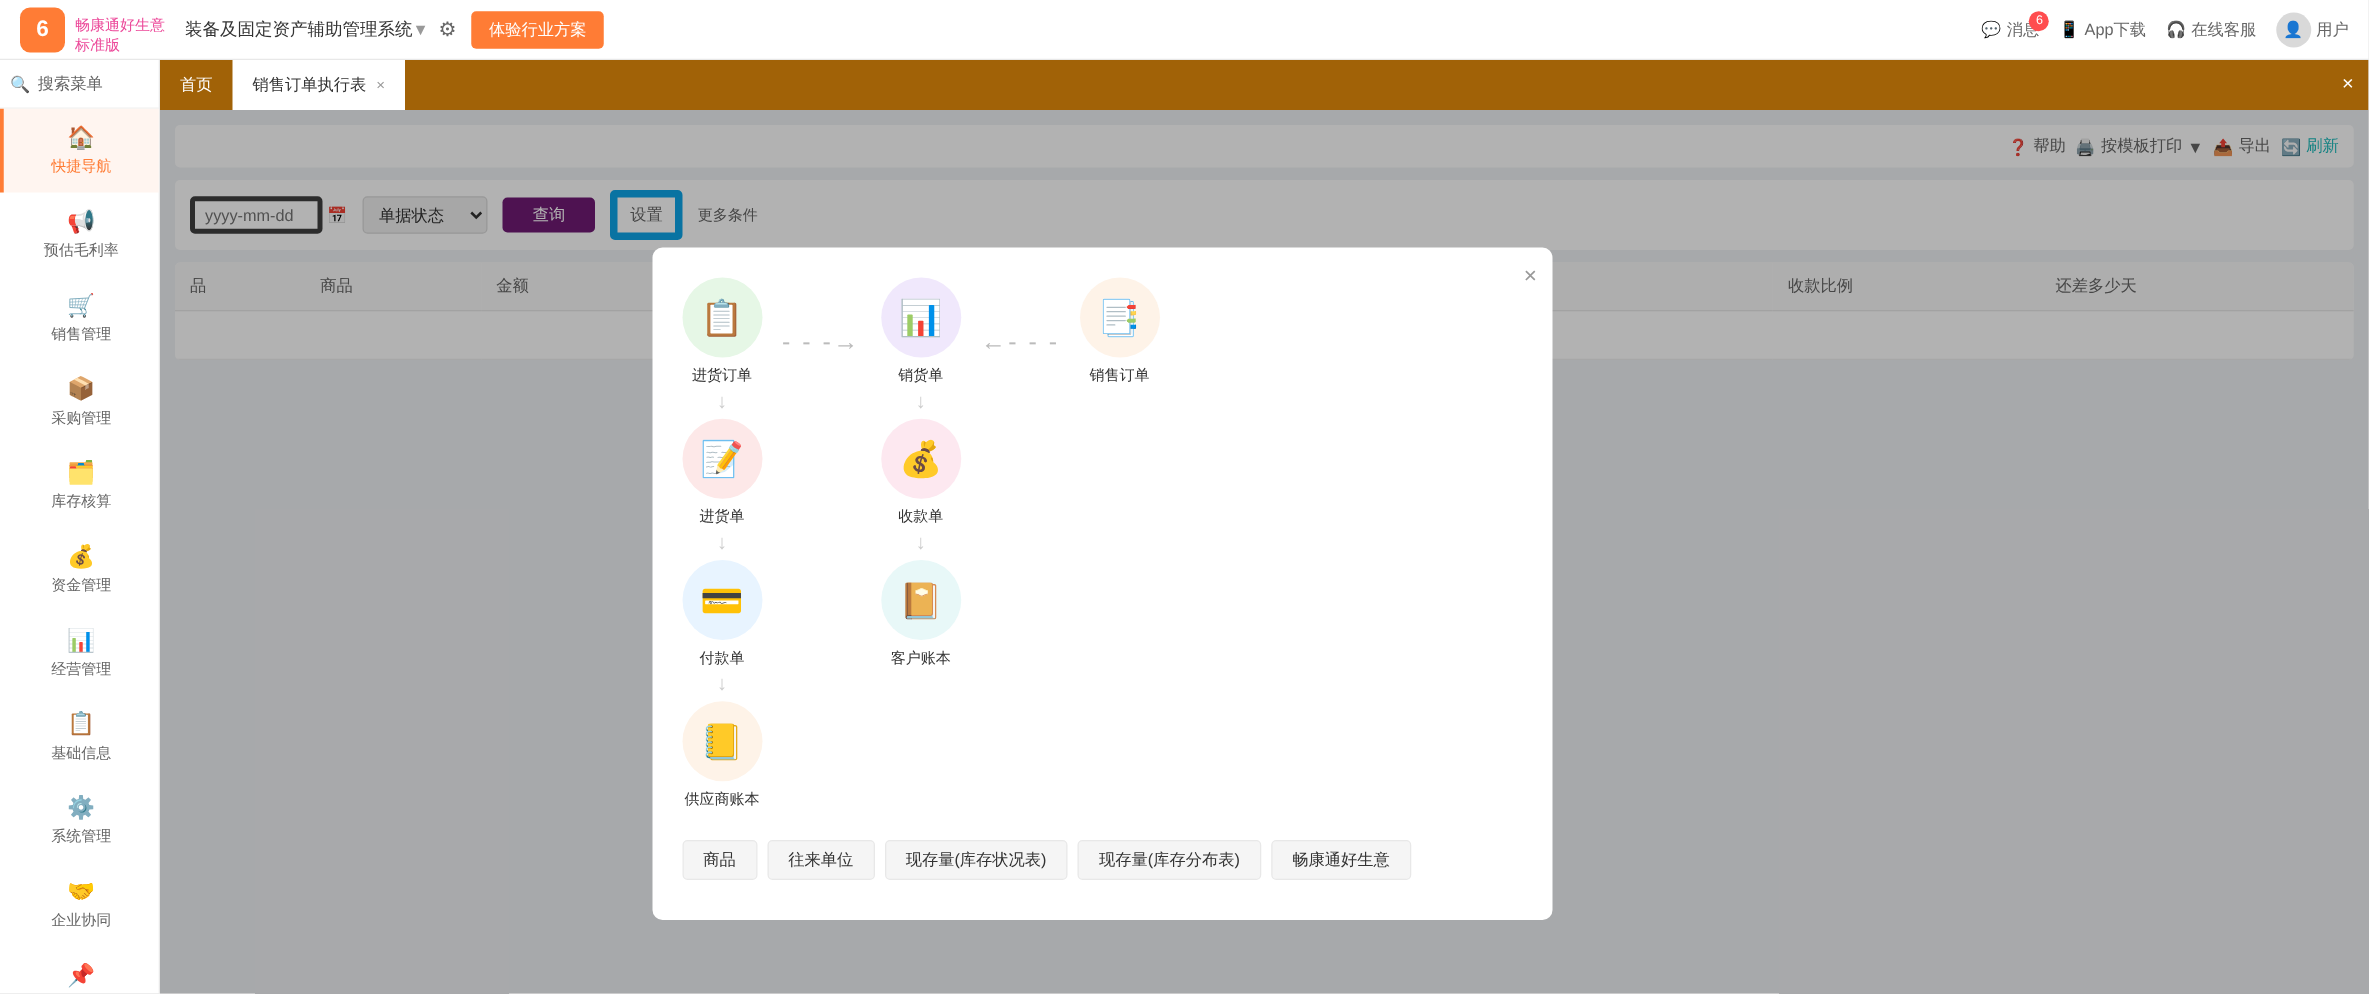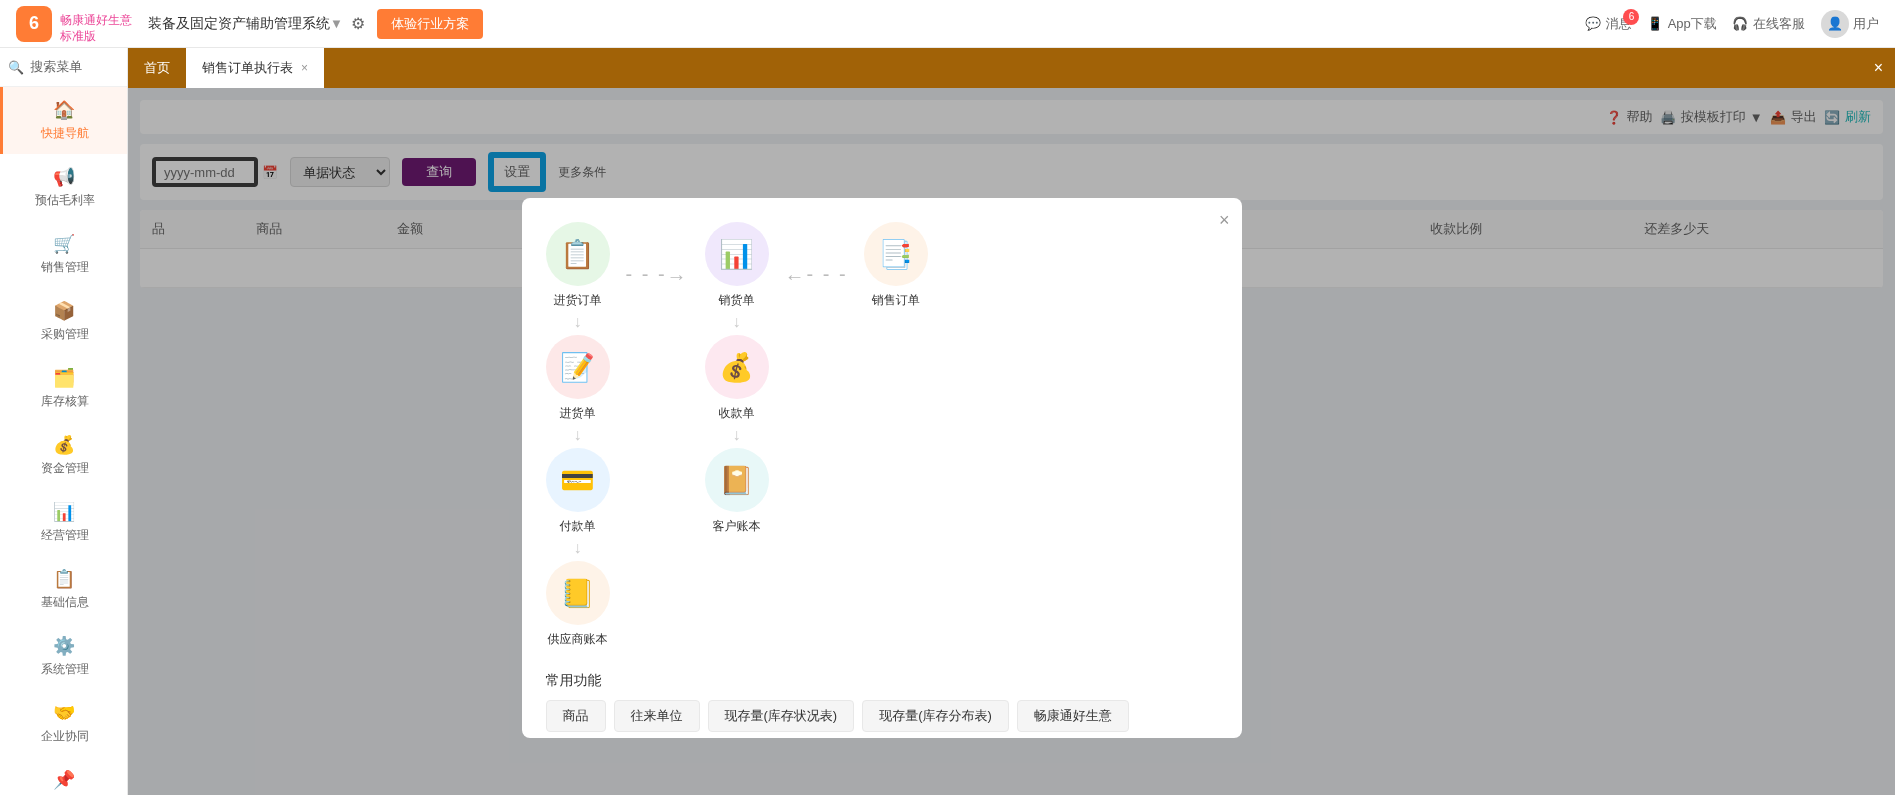--- a/index.html
+++ b/index.html
@@ -333,21 +333,20 @@
                 <div class="flow-node">
                   <div class="flow-circle node-orange" style="background:#fef3e8;">
                     <span style="font-size:28px; color:#fa8c16;">📑</span>
                   </div>
                   <span class="flow-label">销售订单</span>
                 </div>
               </div>
             </div>
 
             <div>
-              <div class="common-func-title">常用功能</div>
               <div class="func-buttons">
                 <button class="func-btn">商品</button>
                 <button class="func-btn">往来单位</button>
                 <button class="func-btn">现存量(库存状况表)</button>
                 <button class="func-btn">现存量(库存分布表)</button>
                 <button class="func-btn">畅康通好生意</button>
 
               </div>
 
             </div>

